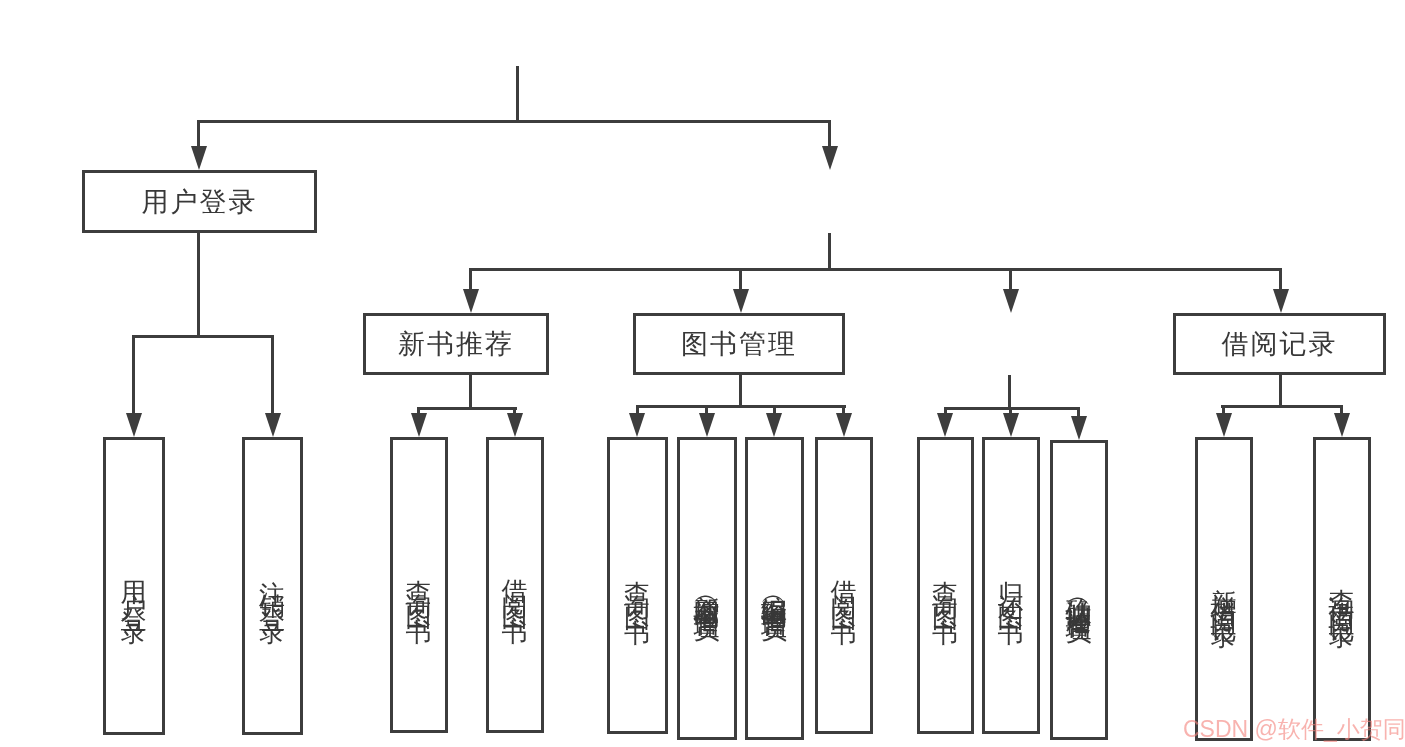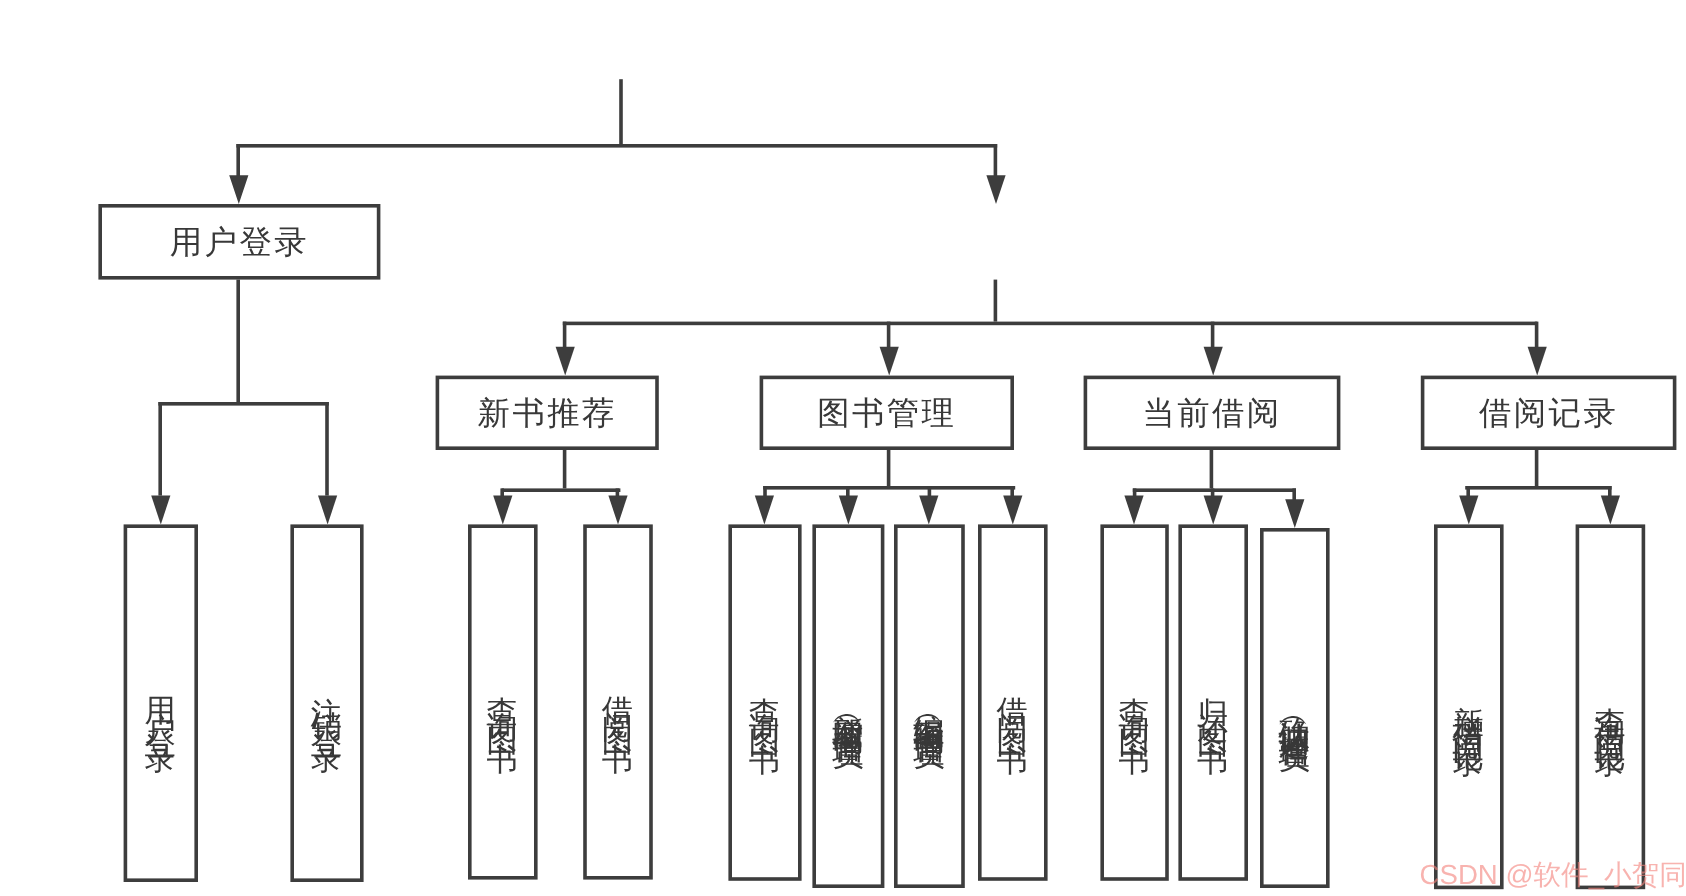--- a/index.html
+++ b/index.html
@@ -90,24 +90,21 @@
   <div class="ah" style="left:1003px; top:289px;"></div>
   <div class="vl" style="left:1279px; top:268px; height:23px;"></div>
   <div class="ah" style="left:1273px; top:289px;"></div>
 
   <div class="node" style="left:363px; top:313px; width:186px; height:62px;">
     <span class="hlabel">新书推荐</span>
   </div>
   <div class="node" style="left:633px; top:313px; width:212px; height:62px;">
     <span class="hlabel">图书管理</span>
   </div>
-  <div class="node" style="left:903px; top:313px; width:214px; height:62px;">
-    <span class="hlabel">当前借阅</span>
-  </div>
-  <div class="node" style="left:1173px; top:313px; width:213px; height:62px;margin-left:11px;">
+  <div class="node" style="left:1173px; top:313px; width:213px; height:62px;">
     <span class="hlabel">借阅记录</span>
   </div>
 
   <div class="vl" style="left:469px; top:375px; height:32px;"></div>
   <div class="hl" style="left:418px; top:407px; width:99px;"></div>
   <div class="vl" style="left:417px; top:407px; height:7px;"></div>
   <div class="ah" style="left:411px; top:413px;"></div>
   <div class="vl" style="left:513px; top:407px; height:7px;"></div>
   <div class="ah" style="left:507px; top:413px;"></div>
 

